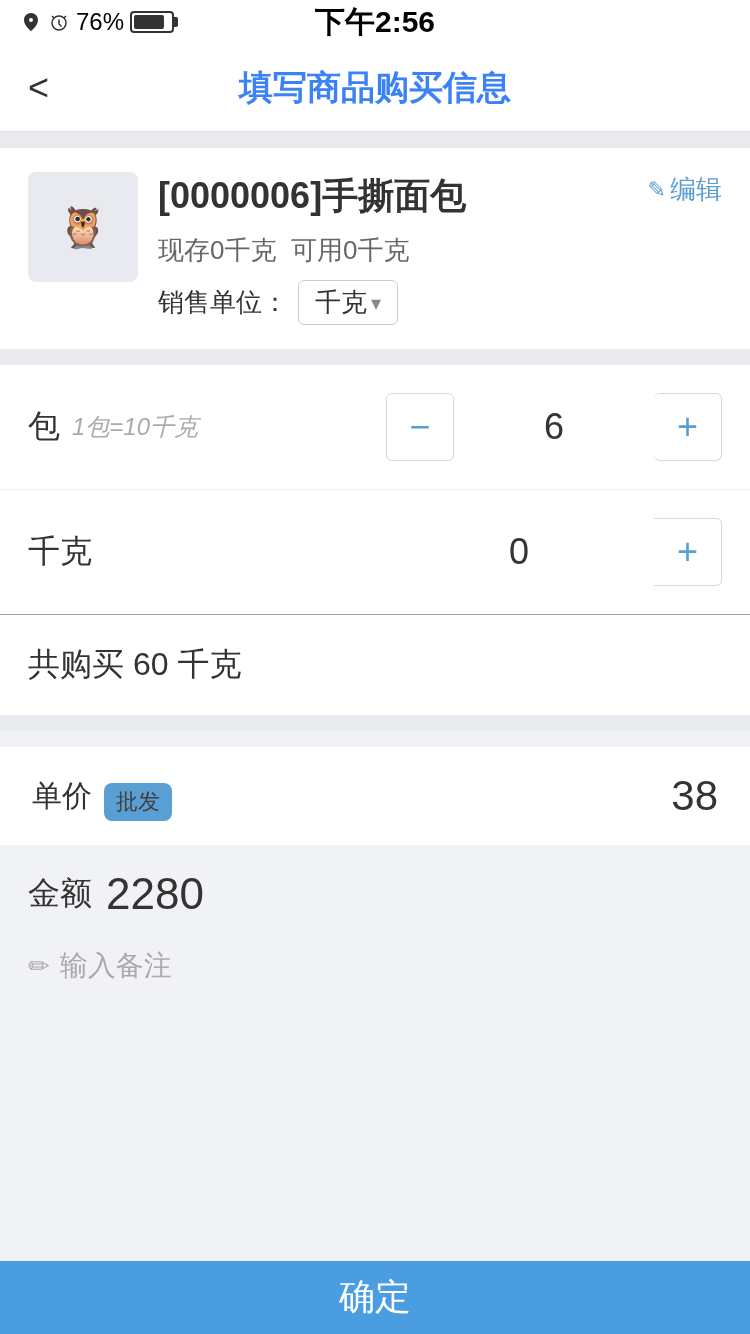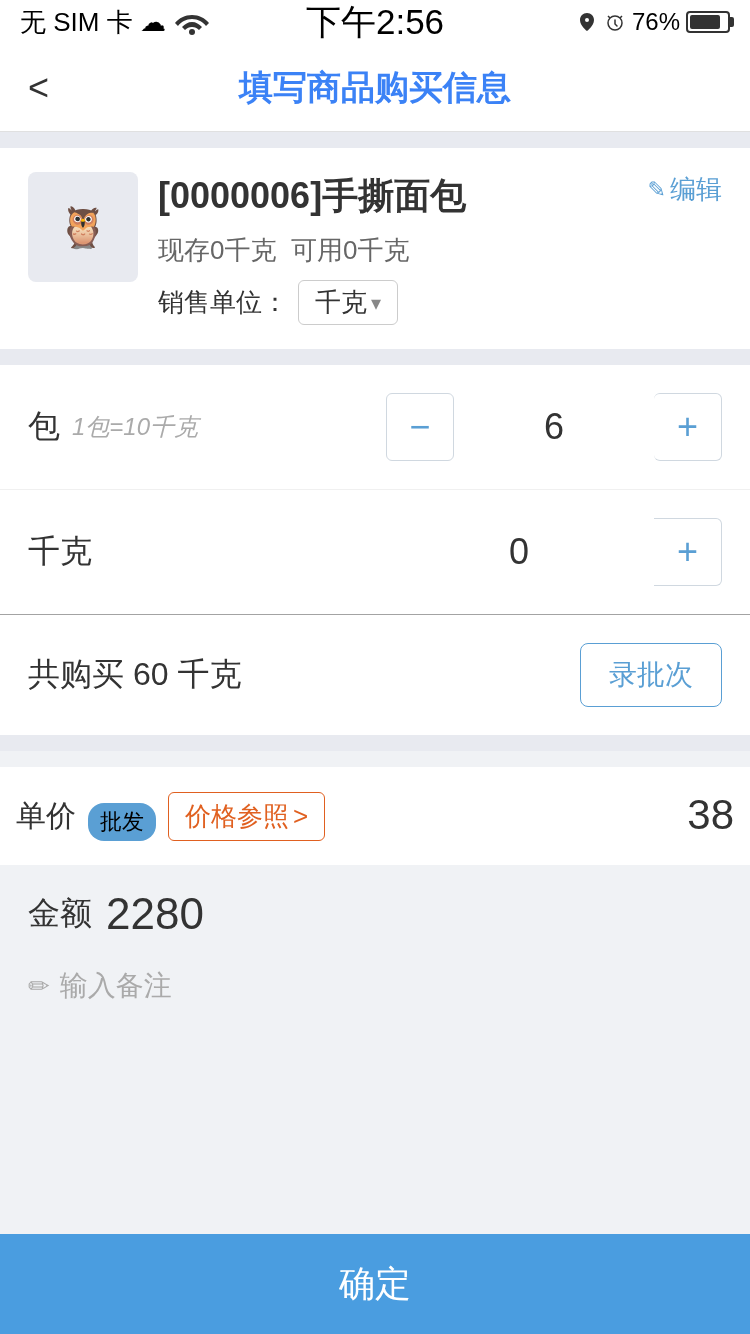--- a/index.html
+++ b/index.html
@@ -25,22 +25,22 @@
       font-size: 28px;
       font-weight: 500;
     }
     .status-left {
       display: flex;
       align-items: center;
       gap: 8px;
       font-size: 28px;
     }
     .status-center {
-      font-size: 35px;
-      font-weight: 400;
+      font-size: 30px;
+      font-weight: 700;
       position: absolute;
       left: 50%;
       transform: translateX(-50%);
     }
     .status-right {
       display: flex;
       align-items: center;
       gap: 6px;
       font-size: 26px;
     }
@@ -277,38 +277,38 @@
       font-size: 28px;
       color: #5a9fd4;
       background: #fff;
       cursor: pointer;
     }
 
     
     .price-section {
       background: #fff;
       margin-top: 16px;
-      padding: 24px 16px;
-      display: flex;
-      align-items: flex-start;
+      padding: 24px 32px;
+      display: flex;
+      align-items: center;
       justify-content: space-between;
     }
     .price-label {
       font-size: 30px;
       color: #333;
       display: flex;
       align-items: center;
       gap: 12px;
     }
     .price-tag {
       background: #5a9fd4;
-      color: #000000;
+      color: #404040;
       font-size: 22px;
       padding: 4px 12px;
-      border-radius: 16px;
+      border-radius: 8px;
       margin-top: 12px;
     }
     .price-ref-btn {
       border: 1.5px solid #e06020;
       border-radius: 6px;
       padding: 6px 16px;
       font-size: 26px;
       color: #e06020;
       background: #fff;
       display: flex;
@@ -359,21 +359,21 @@
 
     
     .content-fill {
       flex: 1;
       background: #f0f2f5;
     }
 
     
     .bottom-bar {
       width: 750px;
-      height: 100px;
+      height: 73px;
       background: #4a9de0;
       display: flex;
       align-items: center;
       justify-content: center;
       cursor: pointer;
       flex-shrink: 0;
     }
     .confirm-btn-text {
       font-size: 36px;
       color: #fff;
@@ -382,28 +382,20 @@
 
     input[type="text"], input[type="number"] {
       outline: none;
       border: none;
     }
   </style>
 </head>
 <body>
 
 <div class="status-bar">
-  <div class="status-left">
-    <span style="font-size:26px;">无 SIM 卡 ☁</span>
-    <svg width="36" height="26" viewBox="0 0 36 26">
-      <path d="M18 6C11 6 5 9 1 14l3 3c3-4 8-7 14-7s11 3 14 7l3-3c-4-5-10-8-17-8z" fill="#333"></path>
-      <path d="M18 13c-4 0-7 2-10 5l3 3c2-2 4-3 7-3s5 1 7 3l3-3c-3-3-6-5-10-5z" fill="#333"></path>
-      <circle cx="18" cy="23" r="3" fill="#333"></circle>
-    </svg>
-  </div>
   <div class="status-center">
     <span>下午2:56</span>
   </div>
   <div class="status-right">
     <svg width="22" height="22" viewBox="0 0 22 22">
       <path d="M11 2C7 2 4 5 4 9c0 6 7 11 7 11s7-5 7-11c0-4-3-7-7-7zm0 9a2 2 0 110-4 2 2 0 010 4z" fill="#333"></path>
     </svg>
     <svg width="22" height="22" viewBox="0 0 22 22">
       <circle cx="11" cy="12" r="7" stroke="#333" stroke-width="1.5" fill="none"></circle>
       <path d="M11 9v4l2 2" stroke="#333" stroke-width="1.5" fill="none" stroke-linecap="round"></path>
@@ -478,35 +470,28 @@
         <span>+</span>
       </div>
     </div>
   </div>
 </div>
 
 <div class="summary-row">
   <div class="summary-text">
     <span>共购买</span>&nbsp;<span>60</span>&nbsp;<span>千克</span>
   </div>
-  <div class="record-batch-btn">
-    <span>录批次</span>
-  </div>
 </div>
 
 <div class="divider"></div>
 
 <div class="price-section">
   <div class="price-label">
     <span>单价</span>
     <span class="price-tag">批发</span>
-    <div class="price-ref-btn">
-      <span>价格参照</span>
-      <span>&gt;</span>
-    </div>
   </div>
   <div class="price-value">38</div>
 </div>
 
 <div class="amount-section">
   <div class="amount-row">
     <span class="amount-label">金额</span>
     <span class="amount-value">2280</span>
   </div>
   <div class="remark-row">

